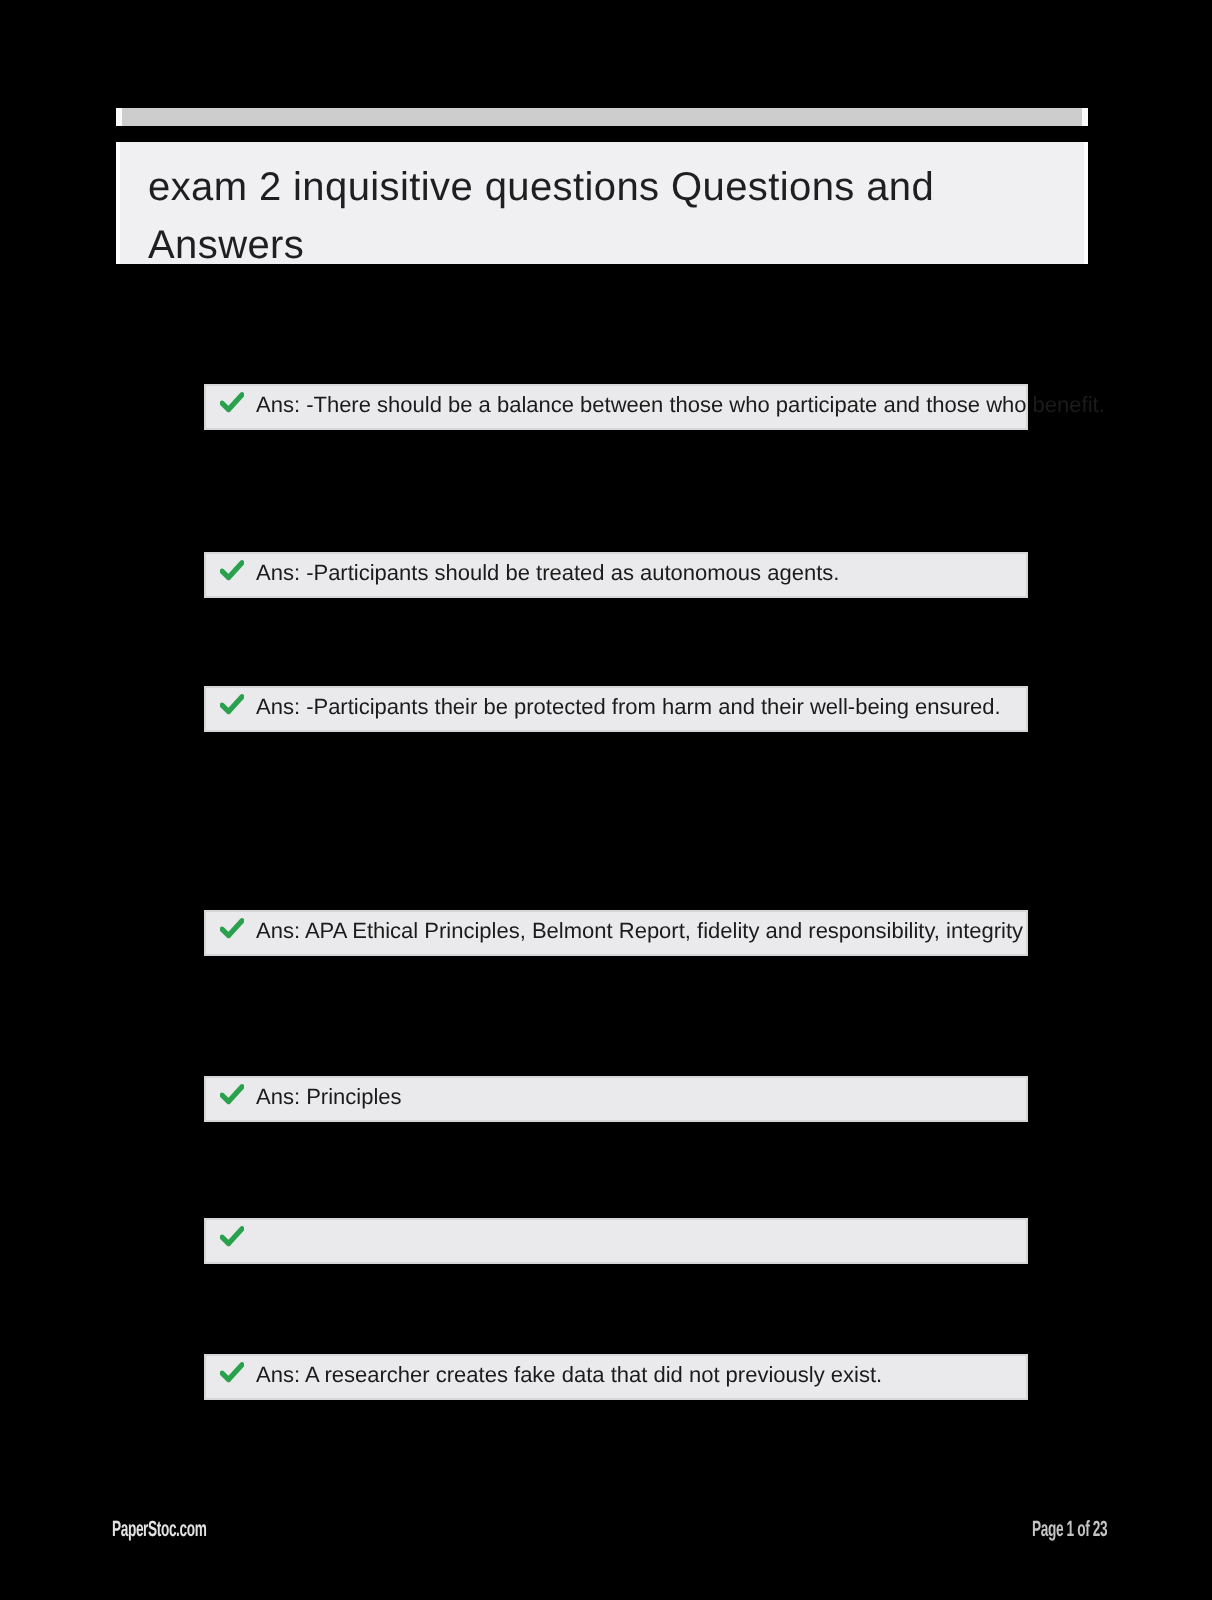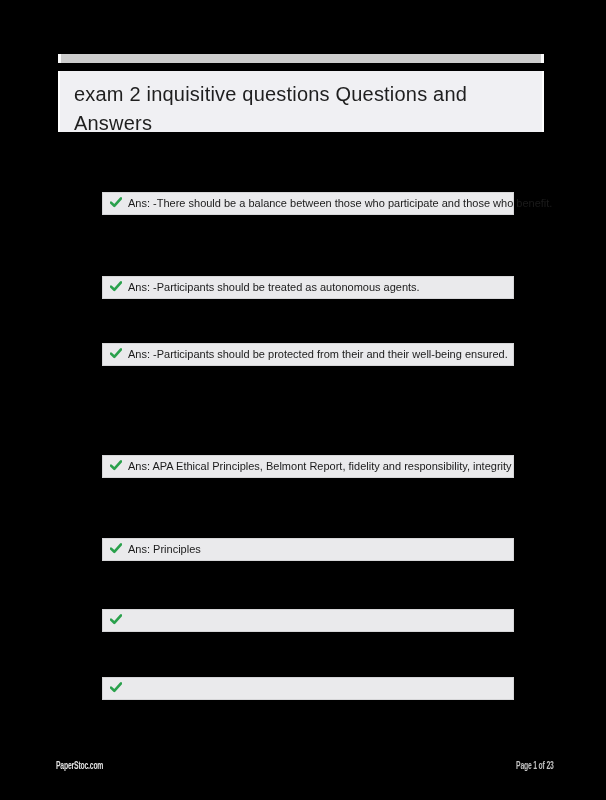--- a/index.html
+++ b/index.html
@@ -93,21 +93,21 @@
       <svg class="check" width="12" height="11" viewBox="0 0 12 11">
         <path d="M1 5.6 L4.3 8.8 L11 1.4" fill="none" stroke-width="2.6" stroke-linecap="round" stroke-linejoin="round"></path>
       </svg><span class="txt">Ans: -Participants should be treated as autonomous agents.</span>
     </div>
       </div>
 
   <div class="answer-box">
     <div class="answer-line first">
       <svg class="check" width="12" height="11" viewBox="0 0 12 11">
         <path d="M1 5.6 L4.3 8.8 L11 1.4" fill="none" stroke-width="2.6" stroke-linecap="round" stroke-linejoin="round"></path>
-      </svg><span class="txt">Ans: -Participants should be protected from their and their well-being ensured.</span>
+      </svg><span class="txt">Ans: -Participants their be protected from harm and their well-being ensured.</span>
     </div>
   </div>
 
   <div class="answer-box">
     <div class="answer-line first">
       <svg class="check" width="12" height="11" viewBox="0 0 12 11">
         <path d="M1 5.6 L4.3 8.8 L11 1.4" fill="none" stroke-width="2.6" stroke-linecap="round" stroke-linejoin="round"></path>
       </svg><span class="txt">Ans: APA Ethical Principles, Belmont Report, fidelity and responsibility, integrity</span>
     </div>
   </div>
@@ -125,21 +125,21 @@
       <svg class="check" width="12" height="11" viewBox="0 0 12 11">
         <path d="M1 5.6 L4.3 8.8 L11 1.4" fill="none" stroke-width="2.6" stroke-linecap="round" stroke-linejoin="round"></path>
       </svg>
     </div>
   </div>
 
   <div class="answer-box">
     <div class="answer-line first">
       <svg class="check" width="12" height="11" viewBox="0 0 12 11">
         <path d="M1 5.6 L4.3 8.8 L11 1.4" fill="none" stroke-width="2.6" stroke-linecap="round" stroke-linejoin="round"></path>
-      </svg>
+      </svg><span class="txt">Ans: A researcher creates fake data that did not previously exist.</span>
     </div>
   </div>
 </div>
 
   <div class="footer-left">PaperStoc.com</div>
 
   <div class="footer-right">Page 1 of 23</div>
 </div>
 
 </body></html>

